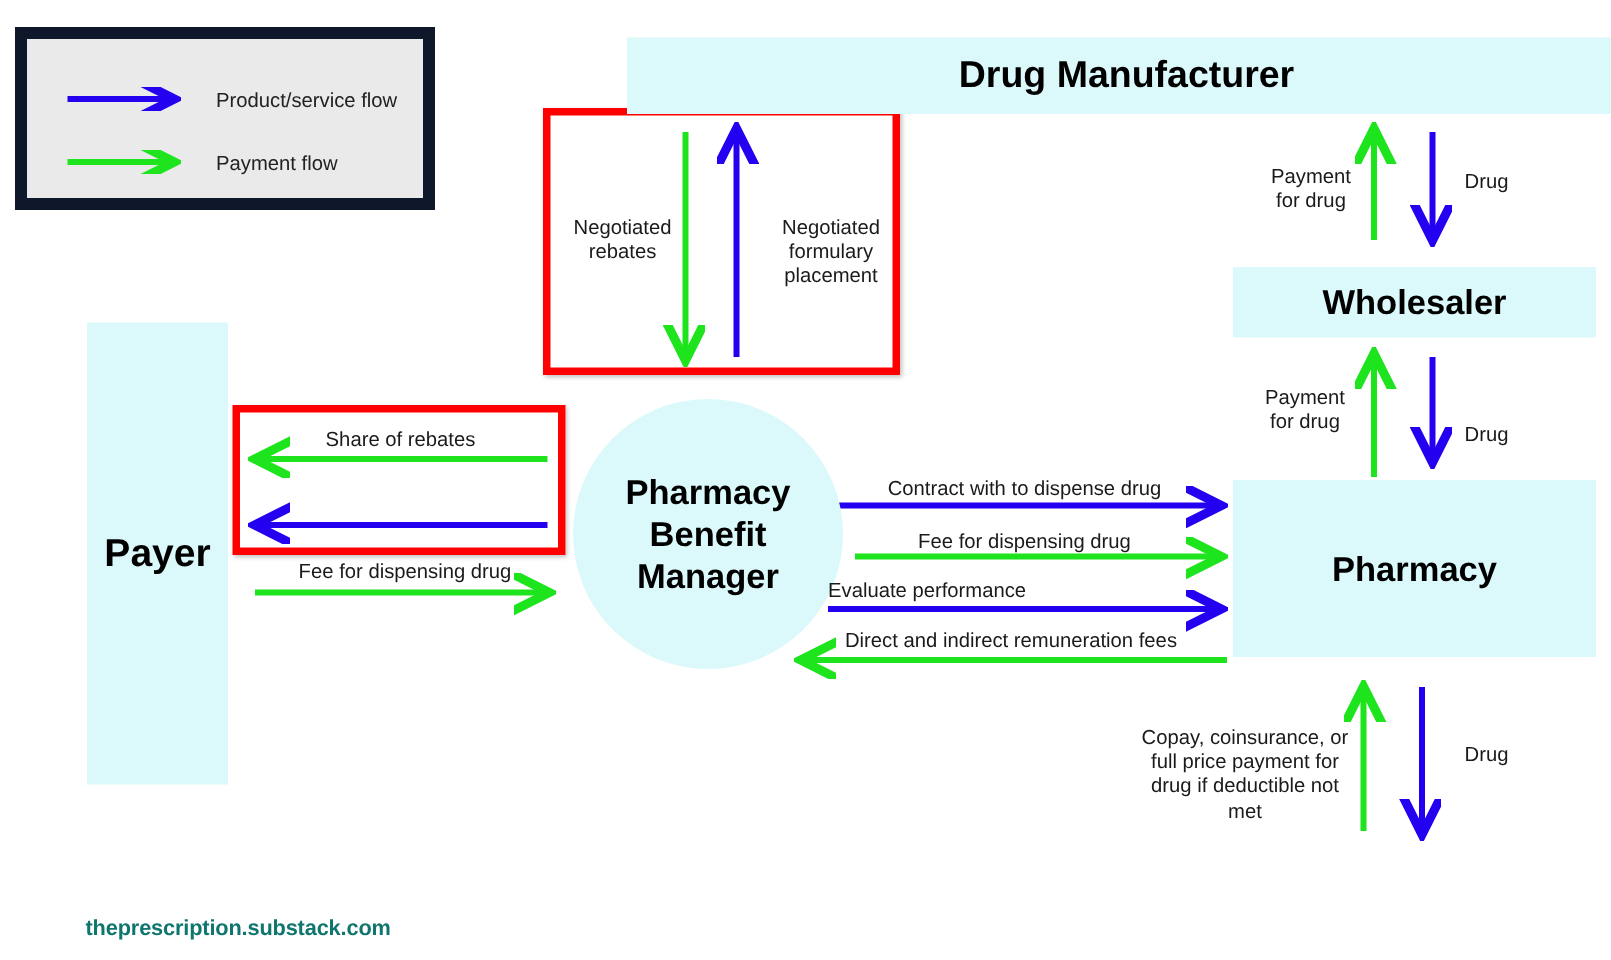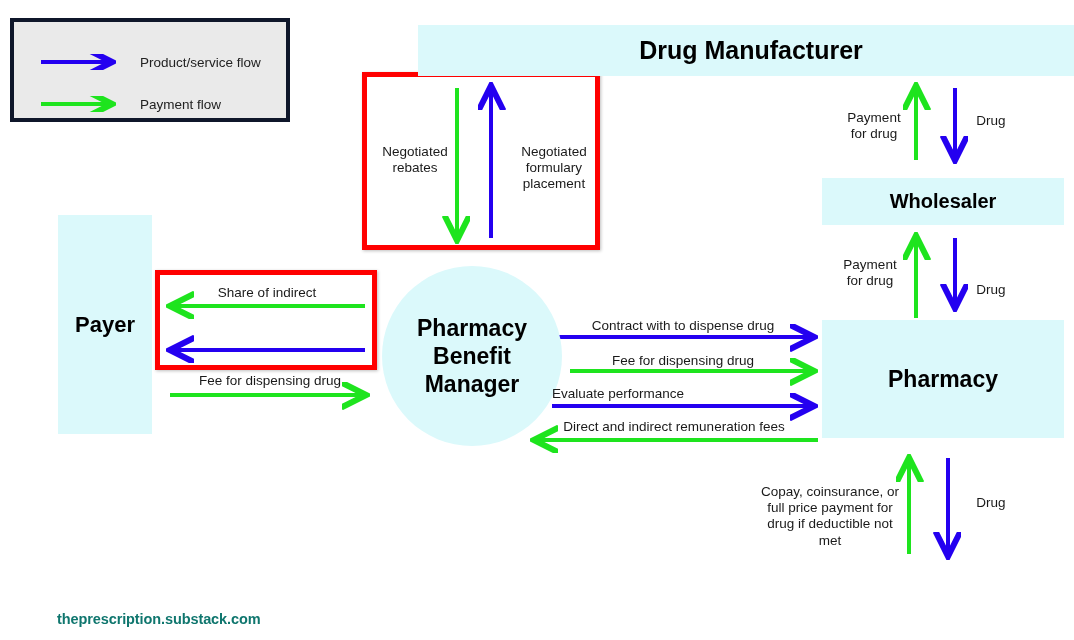--- a/index.html
+++ b/index.html
@@ -31,33 +31,33 @@
     line-height: 1.15;
   }
 
   #entity-drug-manufacturer {
     left: 398px; top: 25px; width: 666px; height: 51px;
     font-size: 25px;
     margin-left: 20px;
   }
   #entity-wholesaler {
     left: 822px; top: 178px; width: 242px; height: 47px;
-    font-size: 20px;
+    font-size: 23px;
   }
   #entity-pharmacy {
     left: 822px; top: 320px; width: 242px; height: 118px;
     font-size: 23px;
   }
   #entity-patient {
     left: 822px; top: 575px; width: 242px; height: 50px;
     font-size: 23px;
   }
   #entity-payer {
-    left: 58px; top: 215px; width: 94px; height: 219px;
-    font-size: 22px;
+    left: 58px; top: 215px; width: 94px; height: 308px;
+    font-size: 26px;
   }
 
   
   #entity-pbm {
     position: absolute;
     left: 382px; top: 266px;
     width: 180px; height: 180px;
     border-radius: 50%;
     background: #dbf9fb;
     display: flex;
@@ -67,23 +67,23 @@
     font-weight: bold;
     font-size: 23px;
     line-height: 1.22;
     color: #000000;
   }
 
   
   #legend {
     position: absolute;
     left: 10px; top: 18px;
-    width: 280px; height: 104px;
+    width: 280px; height: 122px;
     background: #eaeaea;
-    border: 4px solid #0f172a;
+    border: 8px solid #0f172a;
     box-sizing: border-box;
   }
   .legend-row {
     position: absolute;
     display: flex;
     align-items: center;
   }
   .legend-row.row0 { left: 26px; top: 32px; }
   .legend-row.row1 { left: 26px; top: 74px; }
   .legend-label {
@@ -224,21 +224,21 @@
 Manager</span>
   </div>
 
   <div class="arrow-label" id="label-negotiated-rebates">Negotiated
 rebates</div>
 
   <div class="arrow-label" id="label-negotiated-formulary">Negotiated
 formulary
 placement</div>
 
-  <div class="arrow-label" id="label-share-of-rebates">Share of indirect</div>
+  <div class="arrow-label" id="label-share-of-rebates">Share of rebates</div>
 
 
   <div class="arrow-label" id="label-fee-dispensing-payer">Fee for dispensing drug</div>
 
   <div class="arrow-label" id="label-contract-dispense">Contract with to dispense drug</div>
 
   <div class="arrow-label" id="label-fee-dispensing-rx">Fee for dispensing drug</div>
 
   <div class="arrow-label" id="label-evaluate-performance">Evaluate performance</div>
 

